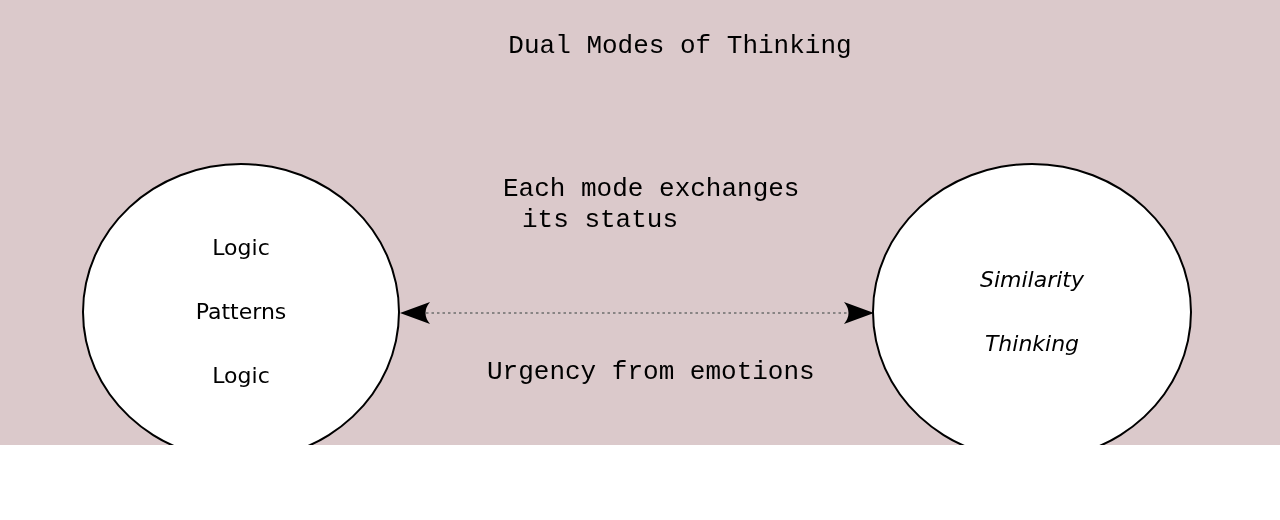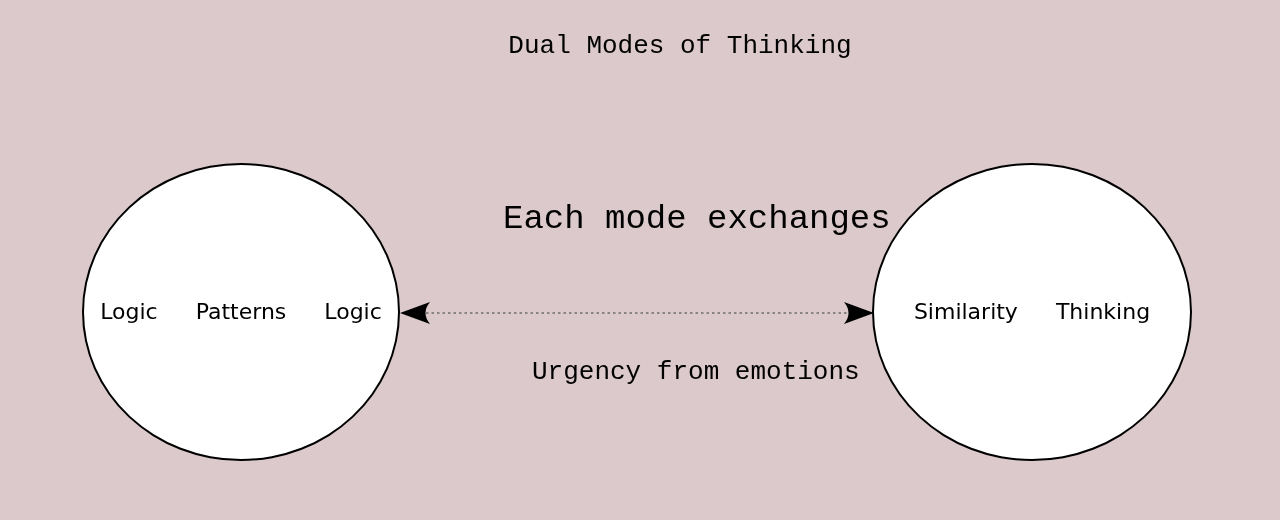--- a/index.html
+++ b/index.html
@@ -8,21 +8,21 @@
     --node-border: #000000;
     --text: #000000;
     --connector-line: #6e6e6e;
     --arrowhead: #000000;
   }
   * { margin: 0; padding: 0; box-sizing: border-box; }
   html, body { width: 1280px; height: 520px; }
   .canvas {
     position: relative;
     width: 1280px;
-    height: 520px;
+    height: 445px;
     background: var(--background);
     overflow: hidden;
   }
   .mono {
     font-family: "Liberation Mono", "DejaVu Sans Mono", monospace;
     color: var(--text);
   }
   .diagram-title {
     position: absolute;
     top: 31px;
@@ -30,51 +30,50 @@
     transform: translateX(-50%);
     font-size: 26px;
     white-space: nowrap;
   }
   .node {
     position: absolute;
     border-radius: 50%;
     background: var(--node-fill);
     border: 2px solid var(--node-border);
     display: flex;
-    flex-direction: row;
+    flex-direction: column;
     align-items: center;
     justify-content: center;
     gap: 38px;
   }
   .node-left  { left: 82px;  top: 163px; width: 318px; height: 298px; }
-  .node-right { left: 872px; top: 163px; width: 320px; height: 298px; }
+  .node-right { left: 872px; top: 163px; width: 320px; height: 298px; font-style: italic; }
   .node-label {
     font-family: "DejaVu Sans", "Liberation Sans", sans-serif;
     font-size: 22px;
     line-height: 26px;
     color: var(--text);
     white-space: nowrap;
     text-align: center;
   }
   .conn-label-top {
     position: absolute;
     left: 503px;
-    top: 204px;
-    font-size: 34px;
+    top: 174px;
+    font-size: 26px;
     line-height: 31px;
     white-space: nowrap;
   }
   .conn-label-top .line2 { padding-left: 19px; }
   .conn-label-bottom {
     position: absolute;
     left: 487px;
     top: 357px;
     font-size: 26px;
     white-space: nowrap;
-    margin-left: 45px;
   }
   .arrow-svg {
     position: absolute;
     left: 398px;
     top: 299px;
     width: 478px;
     height: 28px;
   }
   .arrow-svg .dotted-line {
     stroke: var(--connector-line);
@@ -97,20 +96,21 @@
     <div class="node-label">Logic</div>
   </div>
 
   <div class="node node-right">
     <div class="node-label">Similarity</div>
     <div class="node-label">Thinking</div>
   </div>
 
   <div class="mono conn-label-top">
     <div class="line1">Each mode exchanges</div>
+    <div class="line2">its status</div>
   </div>
 
   <div class="mono conn-label-bottom">Urgency from emotions</div>
 
   <svg class="arrow-svg" viewBox="0 0 478 28" xmlns="http://www.w3.org/2000/svg">
     <line class="dotted-line" x1="28" y1="14" x2="450" y2="14"></line>
     <path class="head" d="M 2 14 L 32 3 Q 23 14 32 25 Z"></path>
     <path class="head" d="M 476 14 L 446 3 Q 455 14 446 25 Z"></path>
   </svg>
 

